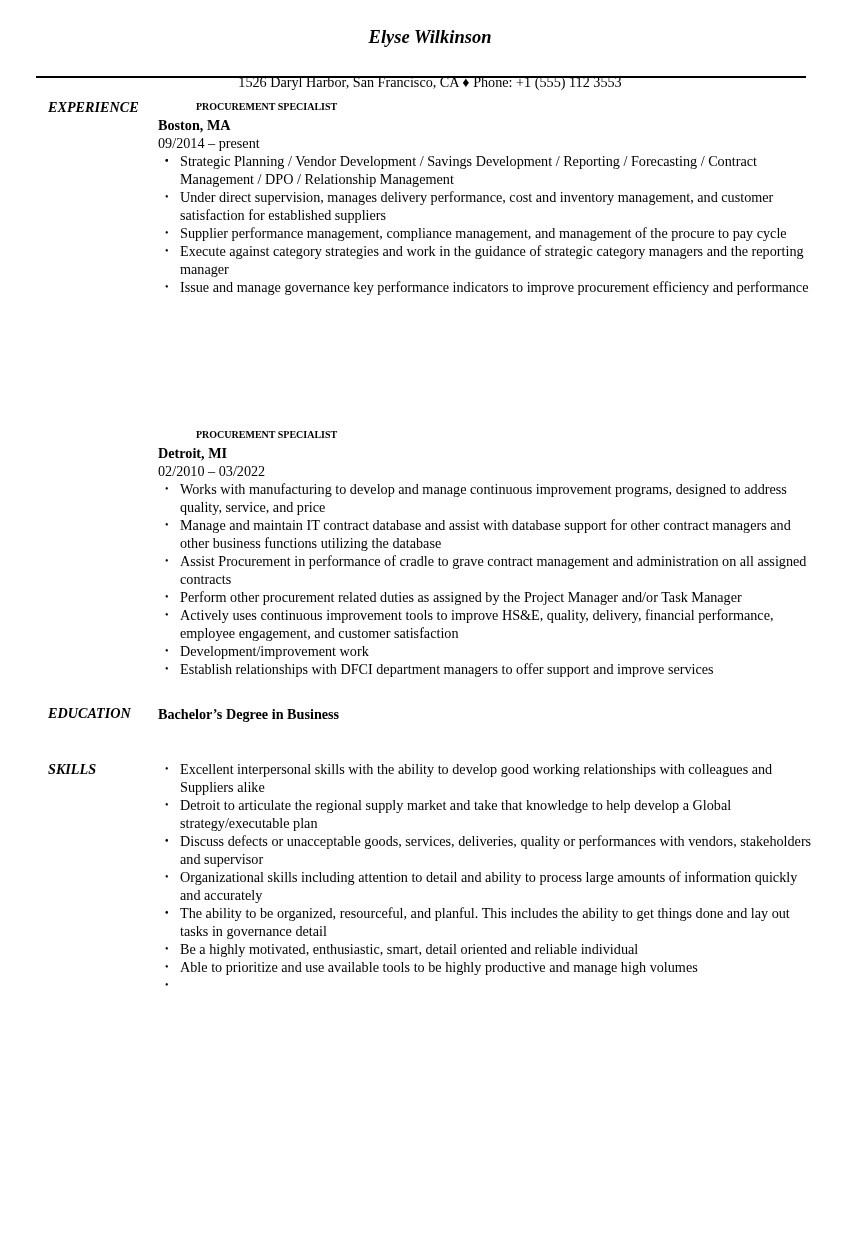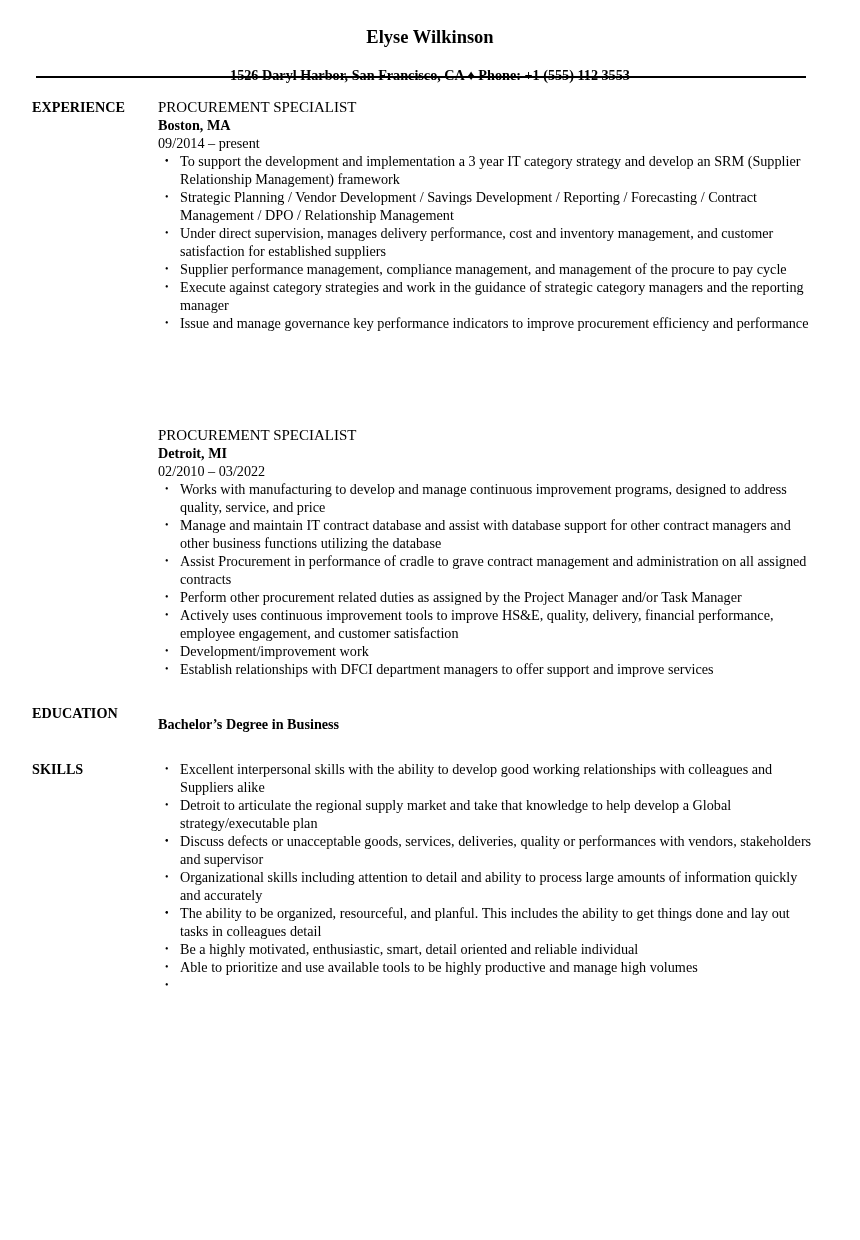--- a/index.html
+++ b/index.html
@@ -2,30 +2,30 @@
 <html><head>
 <meta charset="utf-8">
 <style>
   html, body { margin:0; padding:0; background:#ffffff; }
   body {
     width:860px; height:1240px; position:relative; overflow:hidden;
     font-family:"Liberation Serif", "DejaVu Serif", serif; color:#000;
     font-size:14.2px; line-height:18px;
   }
   .header { position:absolute; left:0; top:26px; width:860px; text-align:center; }
-  .name { font-size:18.5px; font-weight:bold; line-height:22px; }
-  .contact { font-size:14.2px; font-weight:bold; margin-top:18px; line-height:18px; }
+  .name { font-size:18.5px; font-weight:bold; line-height:22px;font-style:italic; }
+  .contact { font-size:14.2px; font-weight:normal; margin-top:25px; line-height:18px; }
   .rule { position:absolute; left:36px; top:76px; width:770px; height:2px; background:#000; }
 
   .section { position:absolute; left:0; width:860px; }
   .section-label {
-    position:absolute; left:32px; top:0; font-weight:bold; font-size:14.2px;
+    position:absolute; left:48px; top:0; font-weight:bold; font-size:14.2px;font-style:italic;
   }
   .content { position:absolute; left:158px; top:0; width:660px; }
-  .job-title { font-weight:normal; font-size:15px; }
+  .job-title { font-weight:bold; font-size:10px;margin-left:38px; }
   .job-loc { font-weight:bold; }
   ul.bullets { list-style:none; margin:0; padding:0; }
   ul.bullets li { position:relative; padding-left:22px; }
   ul.bullets li .dot {
     position:absolute; left:7px; top:0; font-size:10px; line-height:18px;
   }
   .job { position:relative; }
 </style>
 </head>
 <body>
@@ -38,21 +38,21 @@
 
 <div class="section" style="top:98px;">
   <div class="section-label">EXPERIENCE</div>
   <div class="content">
     <div class="job">
       <div class="job-title">PROCUREMENT SPECIALIST</div>
       <div class="job-loc">Boston, MA</div>
       <div>09/2014 – present</div>
       <ul class="bullets">
           <li><span class="dot">•</span></li>
-          <li><span class="dot">•</span><span>To support the development and implementation a 3 year IT category strategy and develop an SRM (Supplier Relationship Management) framework</span></li>
+          <li><span class="dot">•</span></li>
           <li><span class="dot">•</span><span>Strategic Planning / Vendor Development / Savings Development / Reporting / Forecasting / Contract Management / DPO / Relationship Management</span></li>
           <li><span class="dot">•</span><span>Under direct supervision, manages delivery performance, cost and inventory management, and customer satisfaction for established suppliers</span></li>
           <li><span class="dot">•</span><span>Supplier performance management, compliance management, and management of the procure to pay cycle</span></li>
           <li><span class="dot">•</span><span>Execute against category strategies and work in the guidance of strategic category managers and the reporting manager</span></li>
           <li><span class="dot">•</span><span>Issue and manage governance key performance indicators to improve procurement efficiency and performance</span></li>
         </ul>
     </div>
   </div>
 </div>
 
@@ -71,33 +71,33 @@
           <li><span class="dot">•</span><span>Development/improvement work</span></li>
           <li><span class="dot">•</span><span>Establish relationships with DFCI department managers to offer support and improve services</span></li>
         </ul>
     </div>
   </div>
 </div>
 
 <div class="section" style="top:704px;">
   <div class="section-label">EDUCATION</div>
   <div class="content">
-    <div class="job-loc" style="margin-top:11px;">Bachelor’s Degree in Business</div>
+    <div class="job-loc" style="margin-top:1px;">Bachelor’s Degree in Business</div>
   </div>
 </div>
 
 <div class="section" style="top:760px;">
   <div class="section-label">SKILLS</div>
   <div class="content">
     <ul class="bullets">
         <li><span class="dot">•</span><span>Excellent interpersonal skills with the ability to develop good working relationships with colleagues and Suppliers alike</span></li>
         <li><span class="dot">•</span><span>Detroit to articulate the regional supply market and take that knowledge to help develop a Global strategy/executable plan</span></li>
         <li><span class="dot">•</span></li>
         <li><span class="dot">•</span><span>Discuss defects or unacceptable goods, services, deliveries, quality or performances with vendors, stakeholders and supervisor</span></li>
         <li><span class="dot">•</span><span>Organizational skills including attention to detail and ability to process large amounts of information quickly and accurately</span></li>
         <li><span class="dot">•</span></li>
-        <li><span class="dot">•</span><span>The ability to be organized, resourceful, and planful. This includes the ability to get things done and lay out tasks in colleagues detail</span></li>
+        <li><span class="dot">•</span><span>The ability to be organized, resourceful, and planful. This includes the ability to get things done and lay out tasks in governance detail</span></li>
         <li><span class="dot">•</span><span>Be a highly motivated, enthusiastic, smart, detail oriented and reliable individual</span></li>
         <li><span class="dot">•</span><span>Able to prioritize and use available tools to be highly productive and manage high volumes</span></li>
         <li><span class="dot">•</span></li>
       </ul>
   </div>
 </div>
 
 </body></html>

